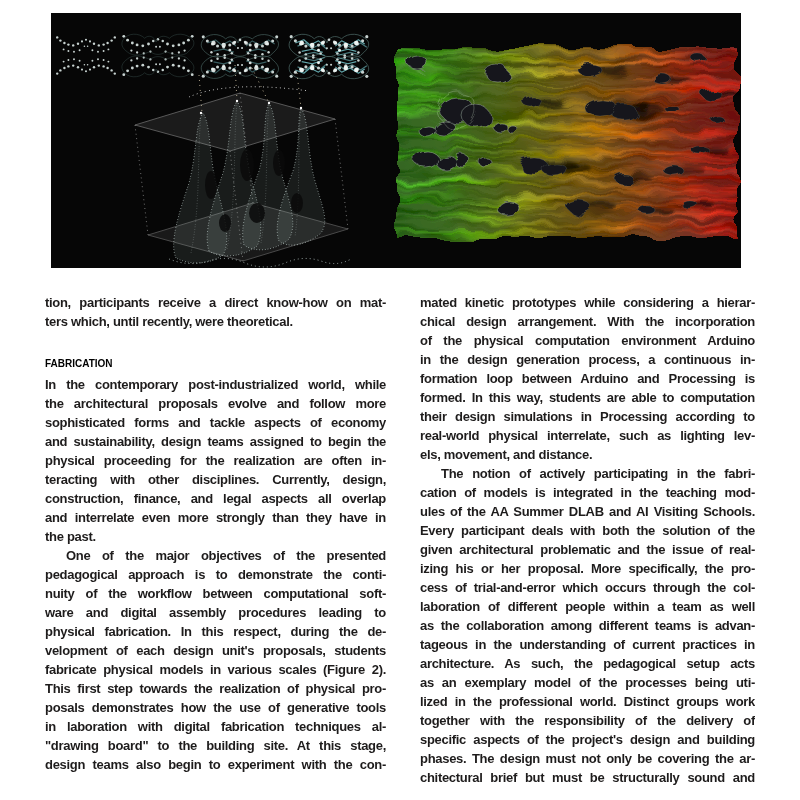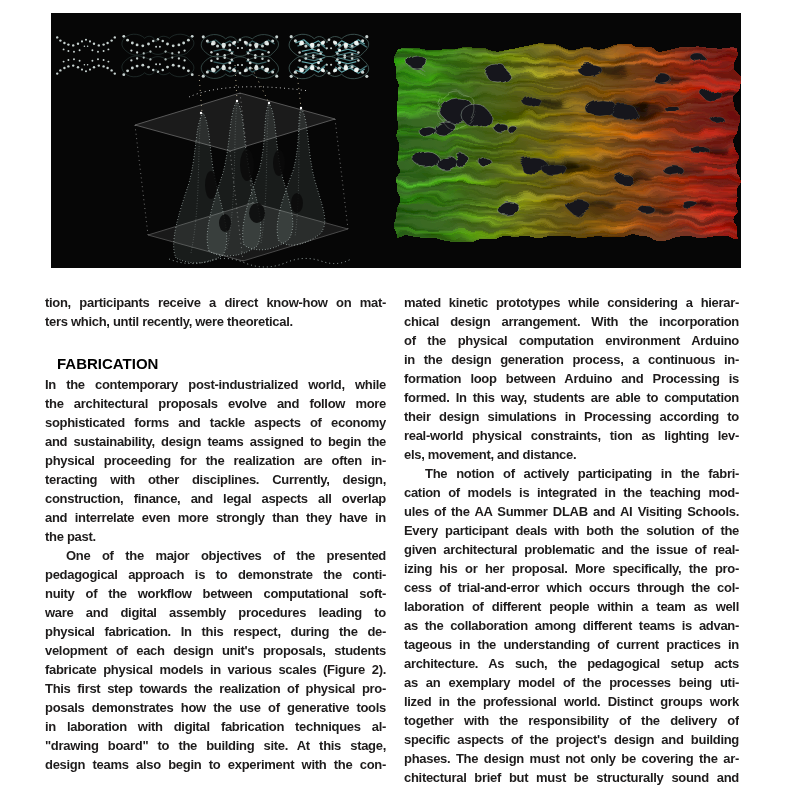--- a/index.html
+++ b/index.html
@@ -1,27 +1,27 @@
 <!DOCTYPE html>
 <html><head>
 <meta charset="utf-8">
 <style>
   html,body{margin:0;padding:0;}
   body{width:800px;height:800px;background:#ffffff;position:relative;
        font-family:"Liberation Sans",sans-serif;overflow:hidden;}
   .figure{position:absolute;left:51px;top:13px;width:690px;height:255px;background:#060606;}
   .col{position:absolute;top:293px;color:#1e1c1c;font-size:13px;letter-spacing:-0.3px;}
   .col-left{left:45px;width:341px;}
-  .col-right{left:404px;width:335px;}
+  .col-right{left:420px;width:335px;}
   .para{margin:0;font-weight:bold;}
   .line{height:19px;line-height:19px;white-space:nowrap;overflow:hidden;text-align:justify;}
   .line.just{text-align-last:justify;}
   .line.indent{padding-left:21px;}
-  .heading{font-weight:bold;font-size:15px;line-height:17px;letter-spacing:0;
-           color:#000;margin:24px 0 3px 12px;}
+  .heading{font-weight:bold;font-size:10px;line-height:17px;letter-spacing:0;
+           color:#000;margin:24px 0 3px 0;}
 </style>
 </head>
 <body>
 
 <div class="figure">
 <svg width="690" height="255" viewBox="0 0 690 255">
   <defs>
     <linearGradient id="gfield" x1="0" y1="0" x2="1" y2="0">
       <stop offset="0" stop-color="#36b50c"></stop>
           <stop offset="0.16" stop-color="#52c20d"></stop>
@@ -272,21 +272,21 @@
   </div>
 <div class="col col-right">
     <div class="para">
       <div class="line just">mated kinetic prototypes while considering a hierar-</div>
       <div class="line just">chical design arrangement.  With the incorporation</div>
       <div class="line just">of the physical computation environment Arduino</div>
       <div class="line just">in the design generation process, a continuous in-</div>
       <div class="line just">formation loop between Arduino and Processing is</div>
       <div class="line just">formed. In this way, students are able to computation</div>
       <div class="line just">their design simulations in Processing according to</div>
-      <div class="line just">real-world physical constraints, tion as lighting lev-</div>
+      <div class="line just">real-world physical interrelate, such as lighting lev-</div>
       <div class="line">els, movement, and distance.</div>
     </div>
     <div class="para">
       <div class="line just indent">The notion of actively participating in the fabri-</div>
       <div class="line just">cation of models is integrated in the teaching mod-</div>
       <div class="line just">ules of the AA Summer DLAB and AI Visiting Schools.</div>
       <div class="line just">Every participant deals with both the solution of the</div>
       <div class="line just">given architectural problematic and the issue of real-</div>
       <div class="line just">izing his or her proposal.  More specifically, the pro-</div>
       <div class="line just">cess of trial-and-error which occurs through the col-</div>

